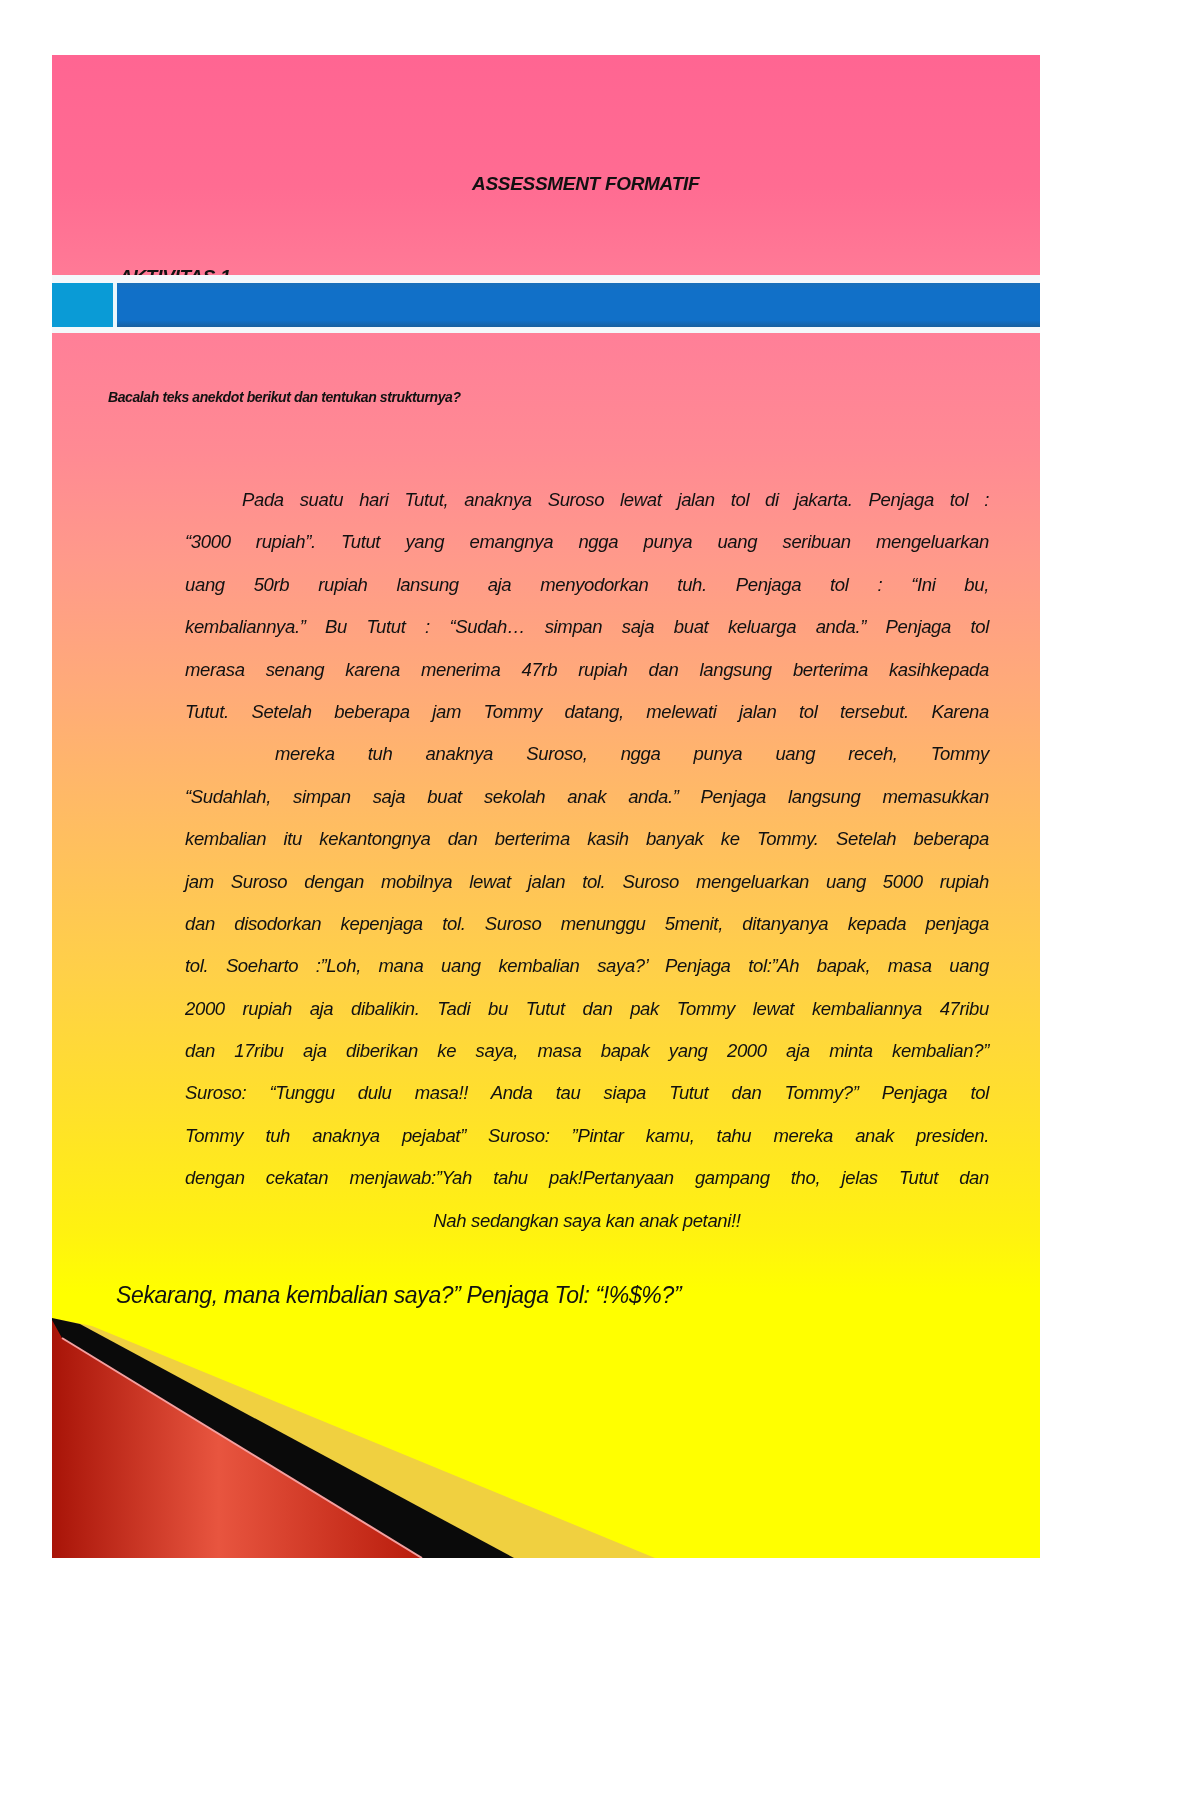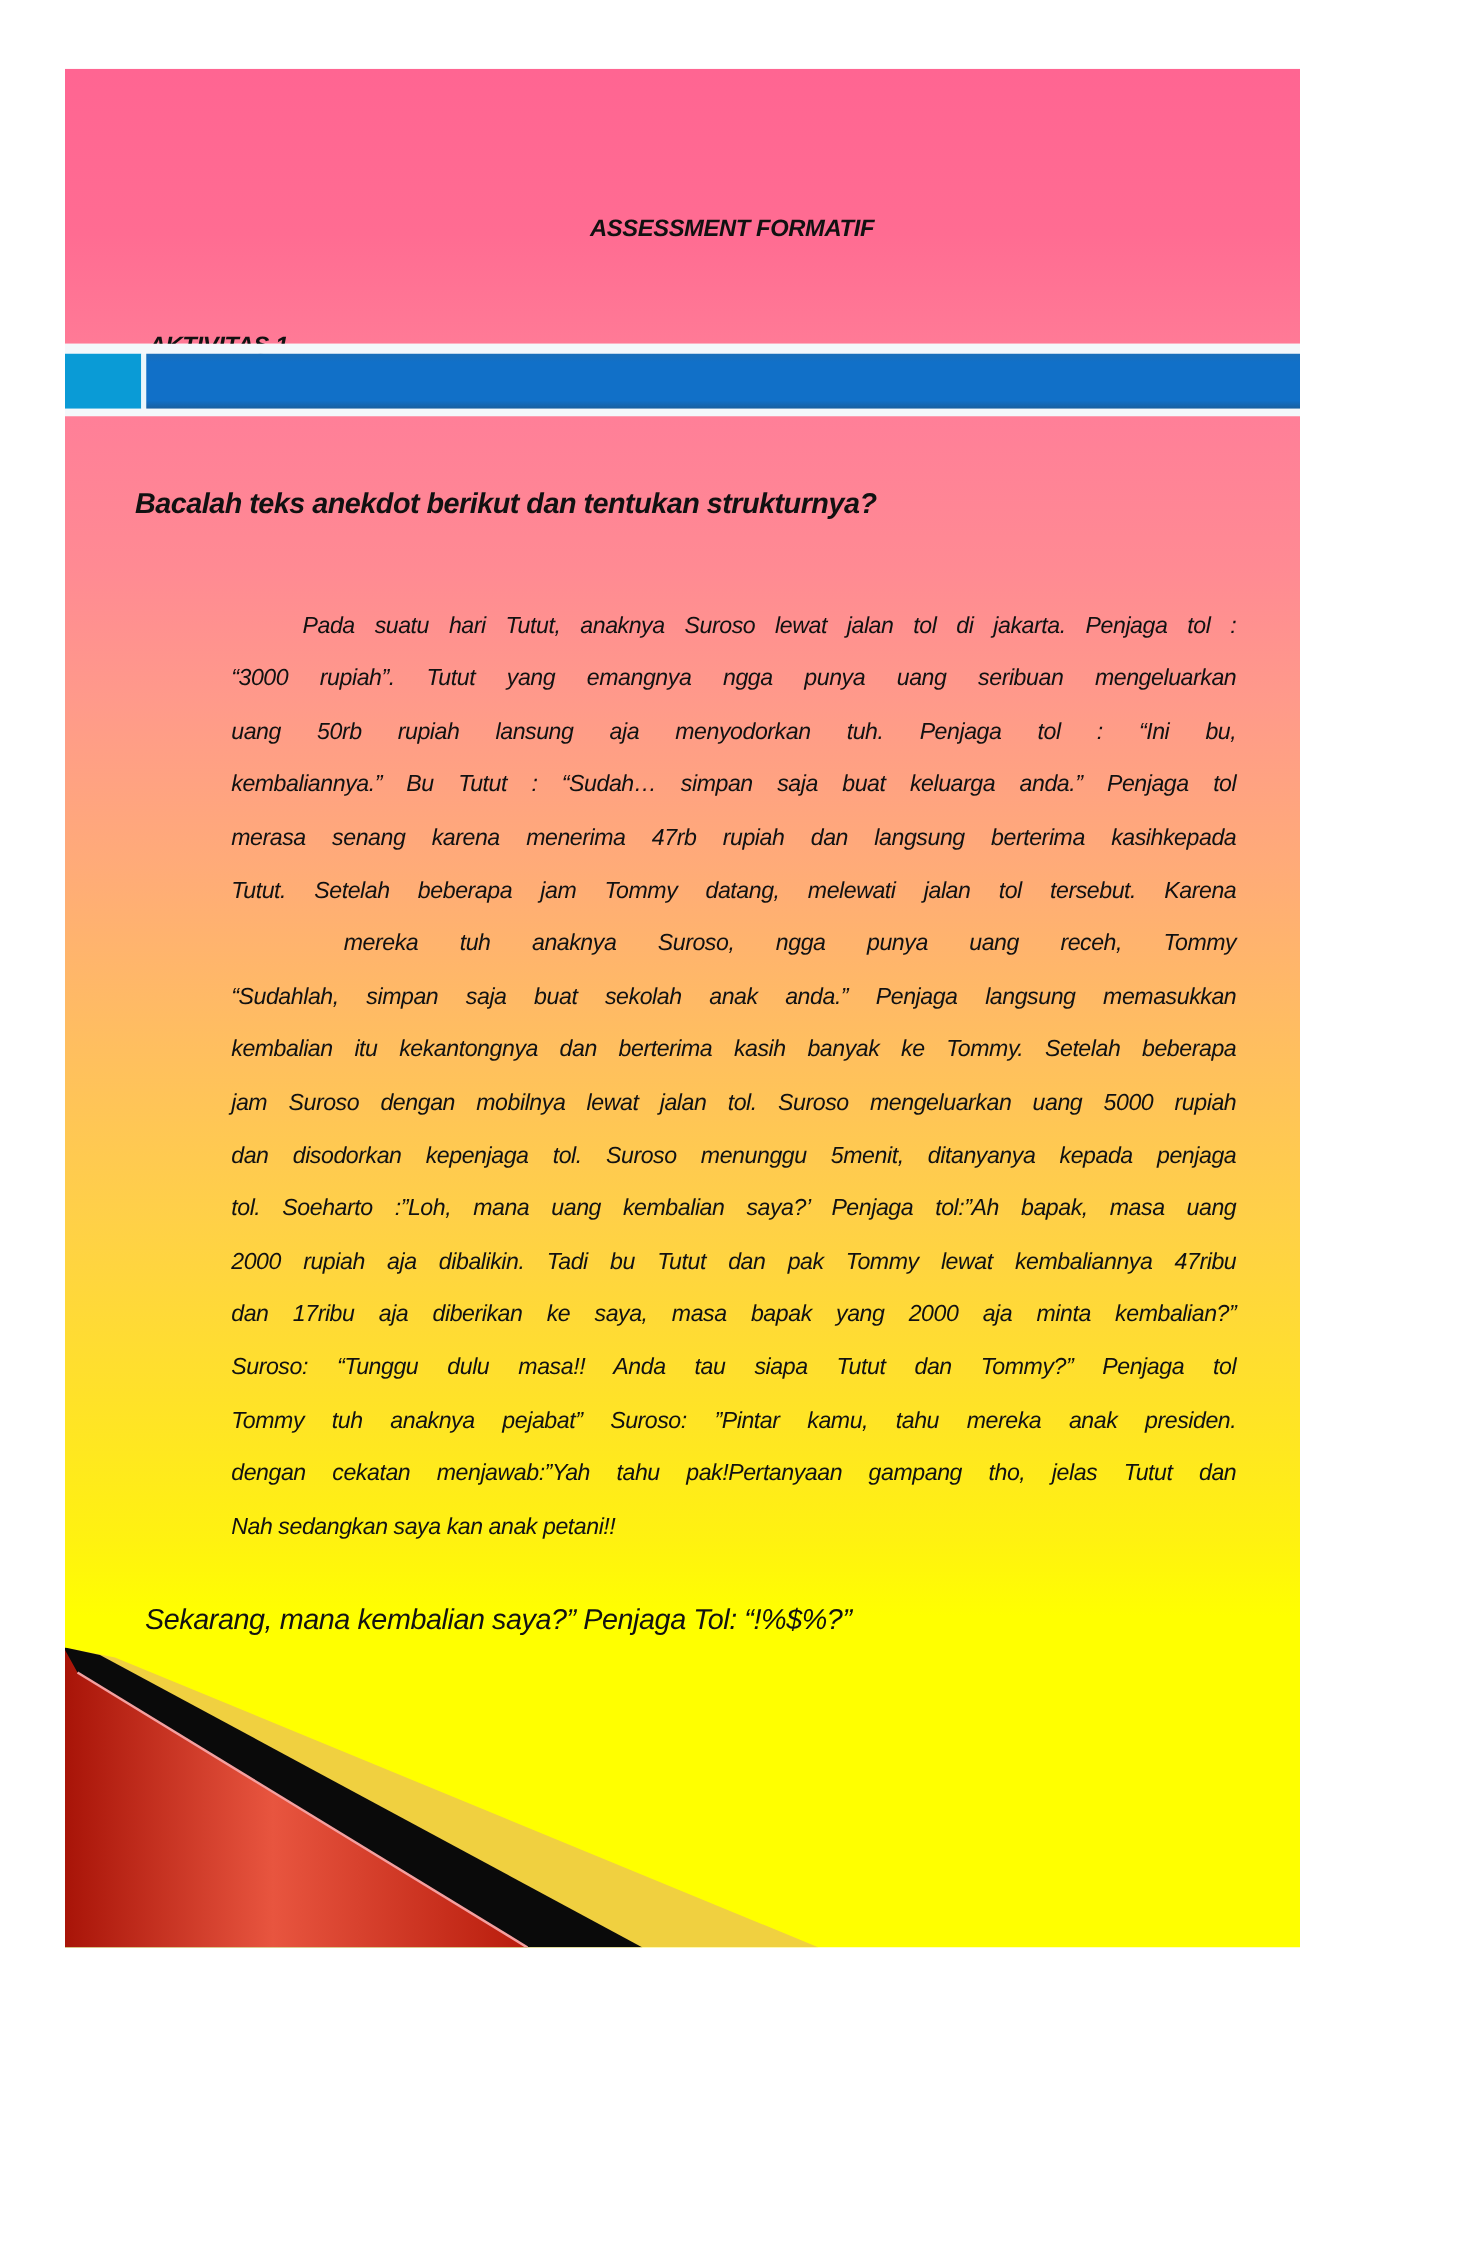--- a/index.html
+++ b/index.html
@@ -16,25 +16,25 @@
                background: linear-gradient(#1a6fba 0%, #1170c8 15%, #1170c8 85%, #185f9f 100%); }
   .white-line-bot { position: absolute; left: 0; top: 272px; width: 100%; height: 6px; background: #f4f8fb; }
   .body-band { position: absolute; left: 0; top: 278px; width: 100%; height: 1225px;
                background: linear-gradient(#ff7f98 0px, #ff8a93 120px, #ff9a8a 230px, #ffab78 360px,
                                            #ffbe60 500px, #ffd048 640px, #ffe12a 780px, #fff210 900px,
                                            #ffff00 960px, #ffff00 100%); }
   .title { position: absolute; left: 420px; top: 118px; font-weight: bold; font-size: 19px;
            letter-spacing: -0.3px; white-space: nowrap; }
   .activity { position: absolute; left: 67px; top: 176px; font-weight: bold; font-size: 19px;
               letter-spacing: -0.3px; white-space: nowrap; margin-top: 35px; }
-  .question { position: absolute; left: 56px; top: 334px; font-weight: bold; font-size: 23px;
+  .question { position: absolute; left: 56px; top: 334px; font-weight: bold; font-size: 14px;
               letter-spacing: -0.4px; white-space: nowrap; }
   .story { position: absolute; left: 133px; top: 424px; width: 804px; }
   .line { height: 42.4px; line-height: 42.4px; font-size: 18.5px; letter-spacing: -0.35px;
-          white-space: nowrap; overflow: visible; }
+          white-space: nowrap; overflow: visible; text-align: center; }
   .line.j { white-space: normal; text-align: justify; text-align-last: justify; }
   .line.indent1 { padding-left: 57px; }
   .line.indent2 { padding-left: 90px; }
   .closing { position: absolute; left: 64px; top: 1227px; font-size: 23px; letter-spacing: -0.35px;
              white-space: nowrap; }
   .decor { position: absolute; left: 0; bottom: 0; width: 1022px; height: 240px; }
 </style>
 </head>
 <body>
 

